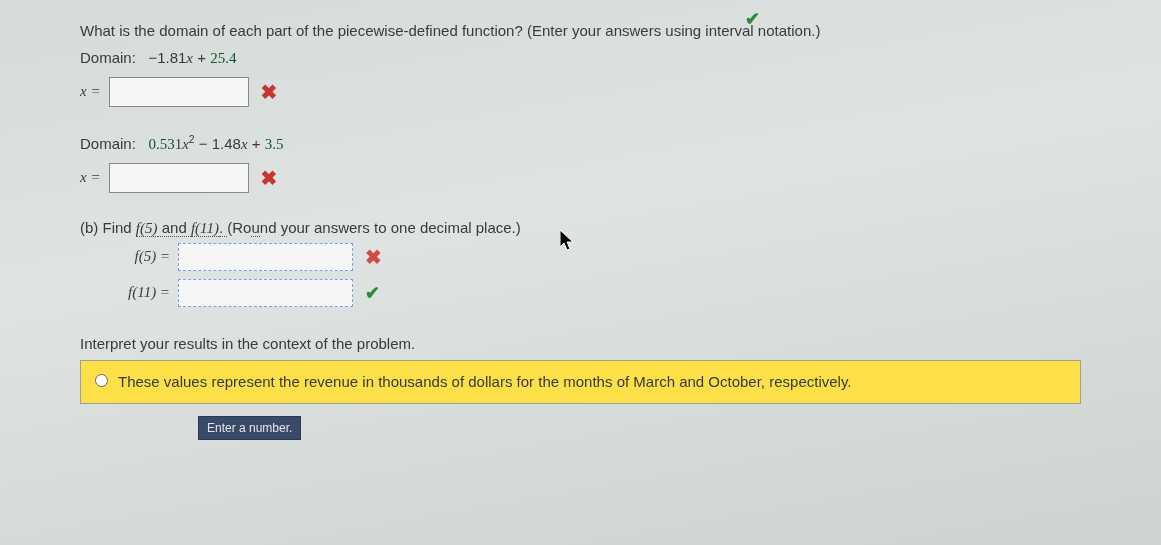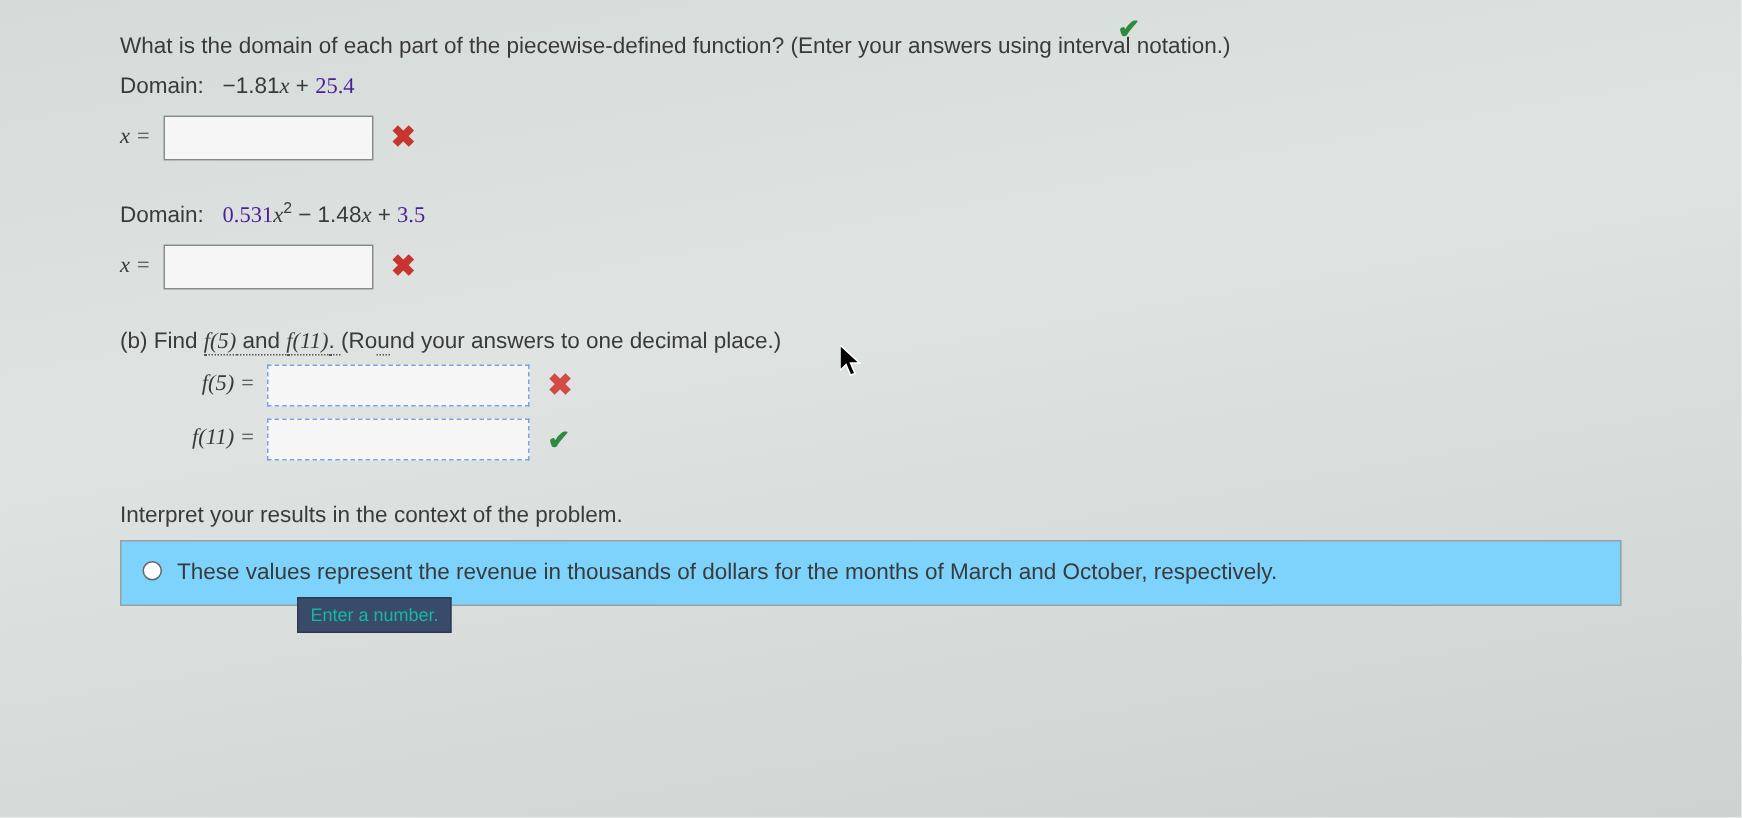--- a/index.html
+++ b/index.html
@@ -19,21 +19,21 @@
       position: absolute;
       top: 8px;
       left: 745px;
       color: #2e8b3d;
       font-weight: bold;
       font-size: 18px;
     }
     .question-text { margin-bottom: 6px; line-height: 1.5; }
     .domain-label { margin-top: 6px; margin-bottom: 10px; }
     .math-plain { font-family: Liberation Sans, sans-serif; }
-    .math-red { color: #4c1d95; font-family: 'Times New Roman', serif; }
+    .math-red { color: #14532d; font-family: 'Times New Roman', serif; }
     .math-var { font-style: italic; font-family: 'Times New Roman', serif; }
     .row { display: flex; align-items: center; gap: 8px; margin-bottom: 12px; }
     .xeq { font-style: italic; font-family: 'Times New Roman', serif; }
     .answer-box {
       border: 1px solid #888;
       background: #f5f6f5;
       width: 140px;
       height: 30px;
       padding: 2px 4px;
     }
@@ -46,32 +46,32 @@
     }
     .cross-mark { color: #c8342f; font-weight: bold; font-size: 20px; margin-left: 4px; }
     .check-mark { color: #2e8b3d; font-weight: bold; font-size: 18px; margin-left: 4px; }
     .section-gap { margin-top: 26px; }
     .partb { margin-top: 26px; }
     .dotted-underline { border-bottom: 1px dotted #555; }
     .findent { padding-left: 34px; }
     .tooltip {
       position: absolute;
       background: #3a4b6a;
-      color: #14b8a6;
+      color: #e5e5e5;
       font-size: 12px;
       padding: 4px 8px;
       left: 198px;
-      top: 398px;
+      top: 416px;
       border: 1px solid #2a3a55;
       pointer-events: none;
     }
     .interpret { margin-top: 28px; margin-bottom: 8px; }
     .option-box {
       border: 1px solid #9aa09d;
-      background: #7dd3fc;
+      background: #fde047;
       padding: 10px 14px;
       display: flex;
       align-items: flex-start;
       gap: 10px;
       line-height: 1.5;
     }
     .radio {
       width: 13px; height: 13px; border: 1px solid #666; border-radius: 50%;
       background: #fff; flex-shrink: 0; margin-top: 3px;
     }

